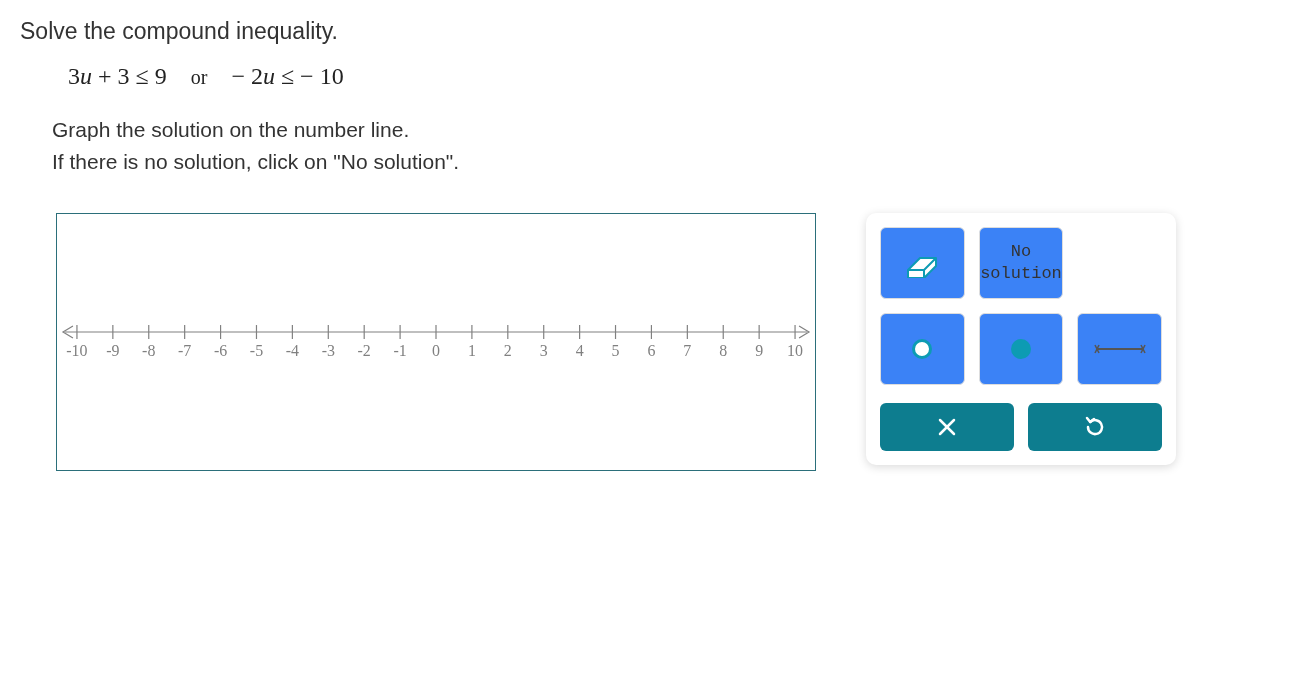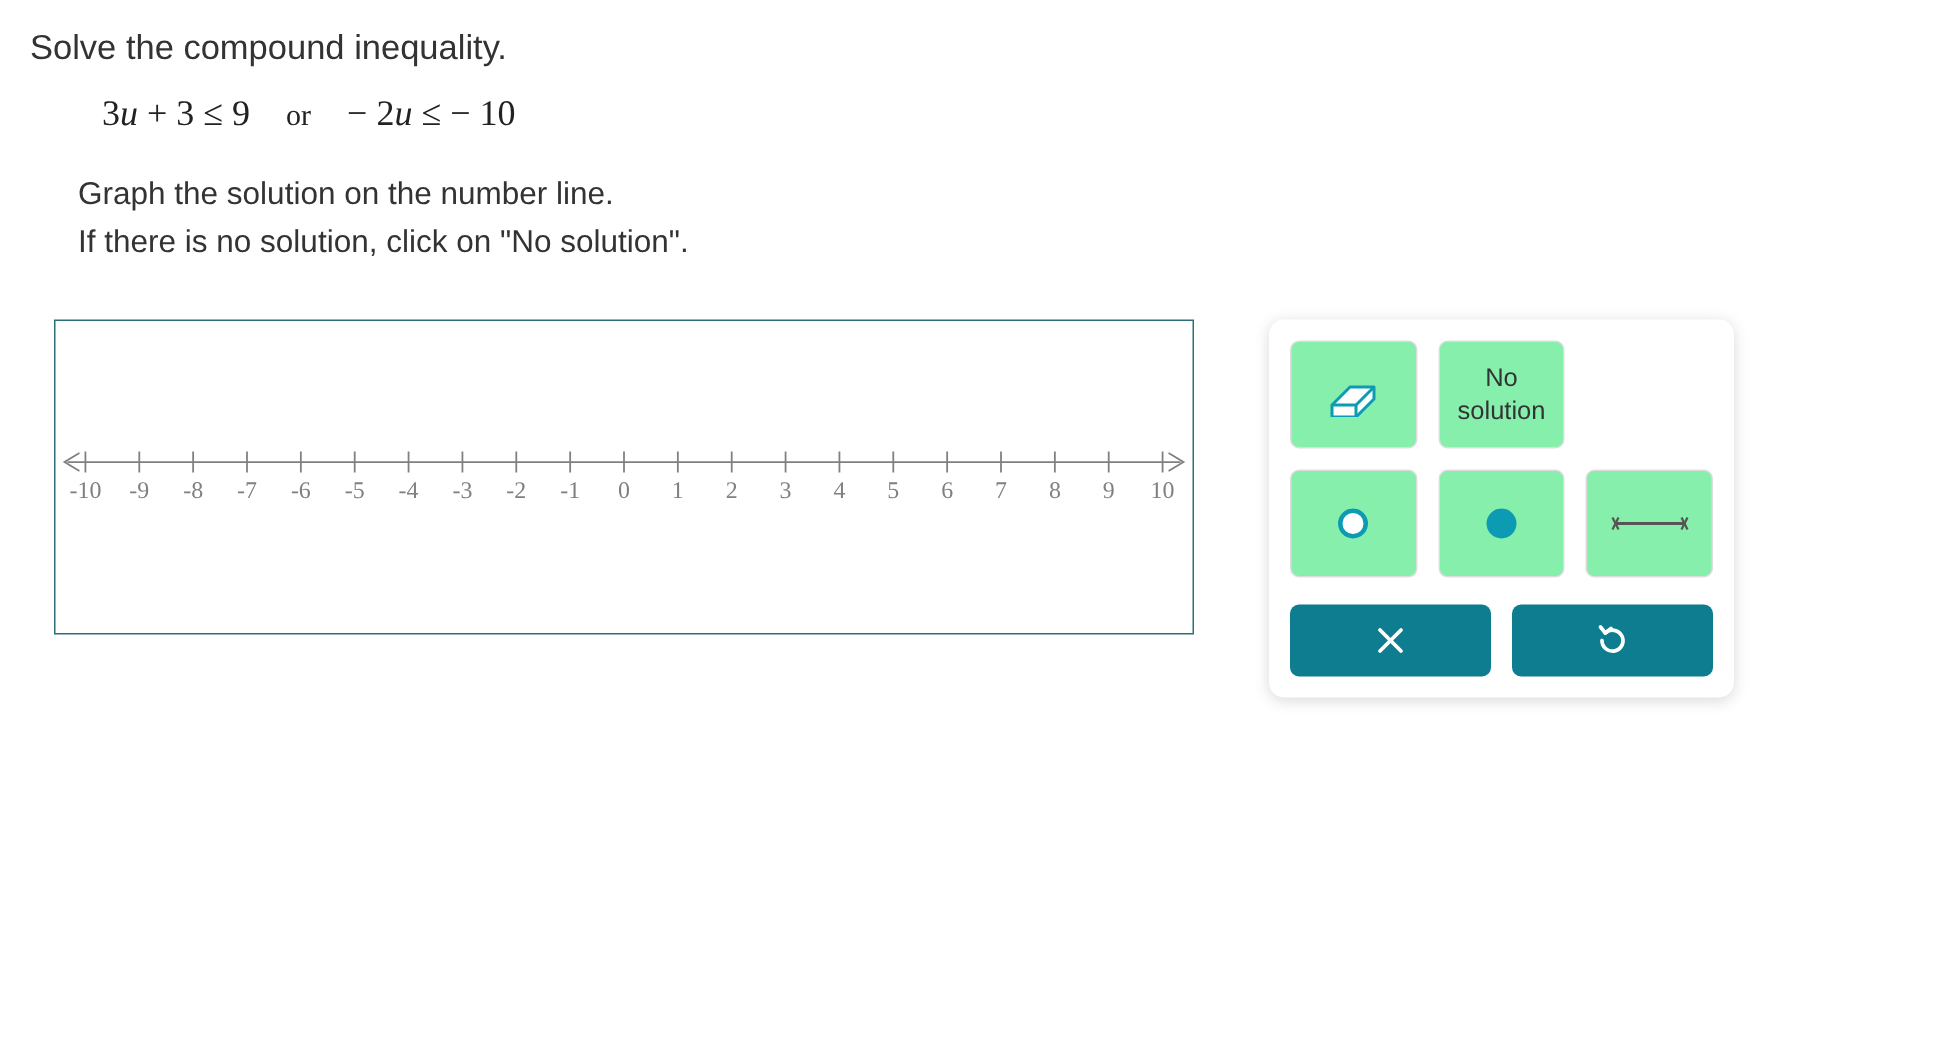--- a/index.html
+++ b/index.html
@@ -35,50 +35,51 @@
     margin-left: 32px;
   }
   .workspace {
     display: flex;
     align-items: flex-start;
     gap: 50px;
   }
   .numberline-box {
     border: 1px solid #2b6f7a;
     width: 760px;
-    height: 210px;
-    margin-left: 16px;
+    height: 258px;
+    margin-left: 36px;
     position: relative;
     display: flex;
     align-items: center;
     justify-content: center;
   }
   .numberline-svg { display: block; }
 
   .toolbox {
     width: 310px;
     background: #fff;
     border-radius: 10px;
     box-shadow: 0 2px 10px rgba(0,0,0,0.15);
     padding: 14px;
     display: grid;
     grid-template-columns: repeat(3, 1fr);
     gap: 14px;
   }
   .tool-btn {
-    background: #86efac;
+    background: #3b82f6;
     border: 1px solid #ddd;
     border-radius: 6px;
     height: 72px;
     display: flex;
     align-items: center;
     justify-content: center;
     cursor: pointer;
     font-size: 16px;
     color: #333;
+    font-family: Liberation Mono, monospace;
   }
   .tool-btn.text-btn {
     flex-direction: column;
     line-height: 1.3;
     font-size: 17px;
   }
   .action-btn {
     background: #0d7d8f;
     border: none;
     border-radius: 6px;

